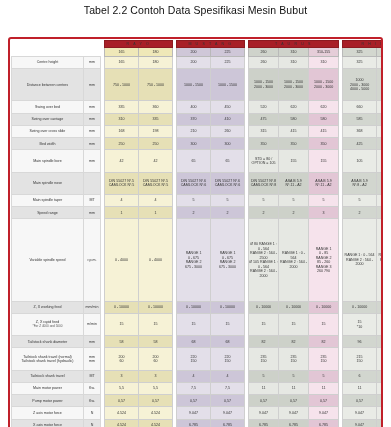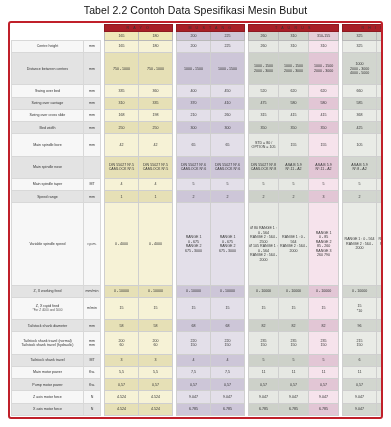--- a/index.html
+++ b/index.html
@@ -7,21 +7,21 @@
     width:391px;height:427px;
     background:#ffffff;
     font-family:"Liberation Sans",sans-serif;
     overflow:hidden;
   }
   #page-title{
     text-align:center;
     font-size:10.5px;
     color:#111111;
     padding-top:4px;
-    padding-bottom:5px;
+    padding-bottom:21px;
     letter-spacing:0.1px;
     white-space:nowrap;
   }
   #table-frame{
     margin:0 8px;
     border:2px solid #c0202a;
     border-radius:3px;
     background:#ffffff;
     padding:1px;
     height:398px;

